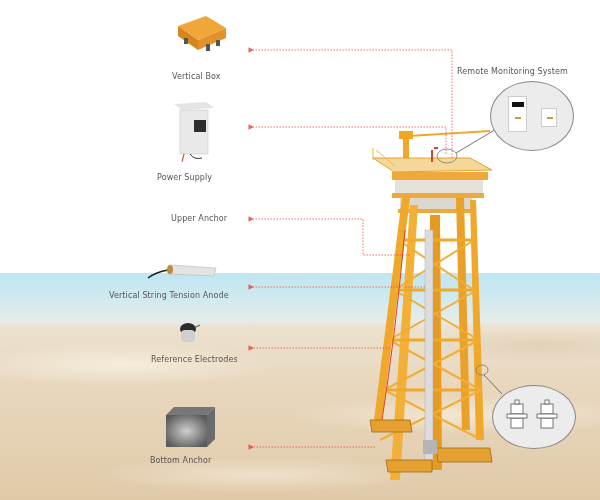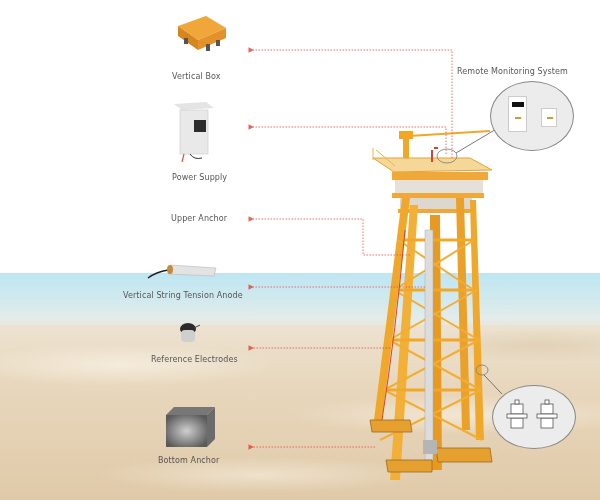--- a/index.html
+++ b/index.html
@@ -143,32 +143,32 @@
 
   <div class="comp" style="left:172px; top:96px; width:44px; height:66px;">
     <svg width="44" height="66" viewBox="0 0 44 66">
       <polygon points="2,8 34,6 42,12 10,14" fill="#e4e4e4"></polygon>
       <rect x="8" y="14" width="28" height="44" fill="#e9e9e9" stroke="#c9c9c9" stroke-width="0.6"></rect>
       <rect x="22" y="24" width="12" height="12" fill="#2d2d2d"></rect>
       <path d="M12 58 L10 66" stroke="#e8473a" stroke-width="1.2"></path>
       <path d="M18 58 Q22 64 30 62" stroke="#333" stroke-width="1" fill="none"></path>
     </svg>
   </div>
-  <div class="label" style="left:172px; top:173px;">Power Supply</div>
+  <div class="label" style="left:157px; top:173px;">Power Supply</div>
 
   <div class="label" style="left:171px; top:214px;">Upper Anchor</div>
 
   <div class="comp" style="left:146px; top:262px; width:72px; height:20px;">
     <svg width="72" height="20" viewBox="0 0 72 20">
       <path d="M2 16 Q10 10 22 8" stroke="#222" stroke-width="1.5" fill="none"></path>
       <polygon points="24,3 70,6 68,14 22,12" fill="#e3e3e3" stroke="#b7b7b7" stroke-width="0.6"></polygon>
       <ellipse cx="24" cy="7.5" rx="3" ry="4.5" fill="#c48a3c"></ellipse>
     </svg>
   </div>
-  <div class="label" style="left:123px; top:291px;">Vertical String Tension Anode</div>
+  <div class="label" style="left:109px; top:291px;">Vertical String Tension Anode</div>
 
   <div class="comp" style="left:178px; top:322px; width:22px; height:24px;">
     <svg width="22" height="24" viewBox="0 0 22 24">
       <ellipse cx="10" cy="7" rx="8" ry="6" fill="#2b2b2b"></ellipse>
       <rect x="3" y="8" width="14" height="12" rx="4" fill="#cfcfcf"></rect>
       <line x1="16" y1="6" x2="22" y2="3" stroke="#444" stroke-width="1"></line>
     </svg>
   </div>
   <div class="label" style="left:143px; top:355px;margin-left:8px;">Reference Electrodes</div>
 
@@ -178,14 +178,14 @@
         <radialGradient id="cubeG" cx="50%" cy="50%" r="60%">
           <stop offset="0%" stop-color="#cfcfcf"></stop>
             <stop offset="100%" stop-color="#5a5a5a"></stop>
         </radialGradient>
       </defs>
       <polygon points="0,8 8,0 49,0 41,8" fill="#777"></polygon>
       <rect x="0" y="8" width="41" height="32" fill="url(#cubeG)"></rect>
       <polygon points="41,8 49,0 49,32 41,40" fill="#6b6b6b"></polygon>
     </svg>
   </div>
-  <div class="label" style="left:158px; top:456px;">Bottom Anchor</div>
+  <div class="label" style="left:150px; top:456px;">Bottom Anchor</div>
 </div>
 
 </body></html>

